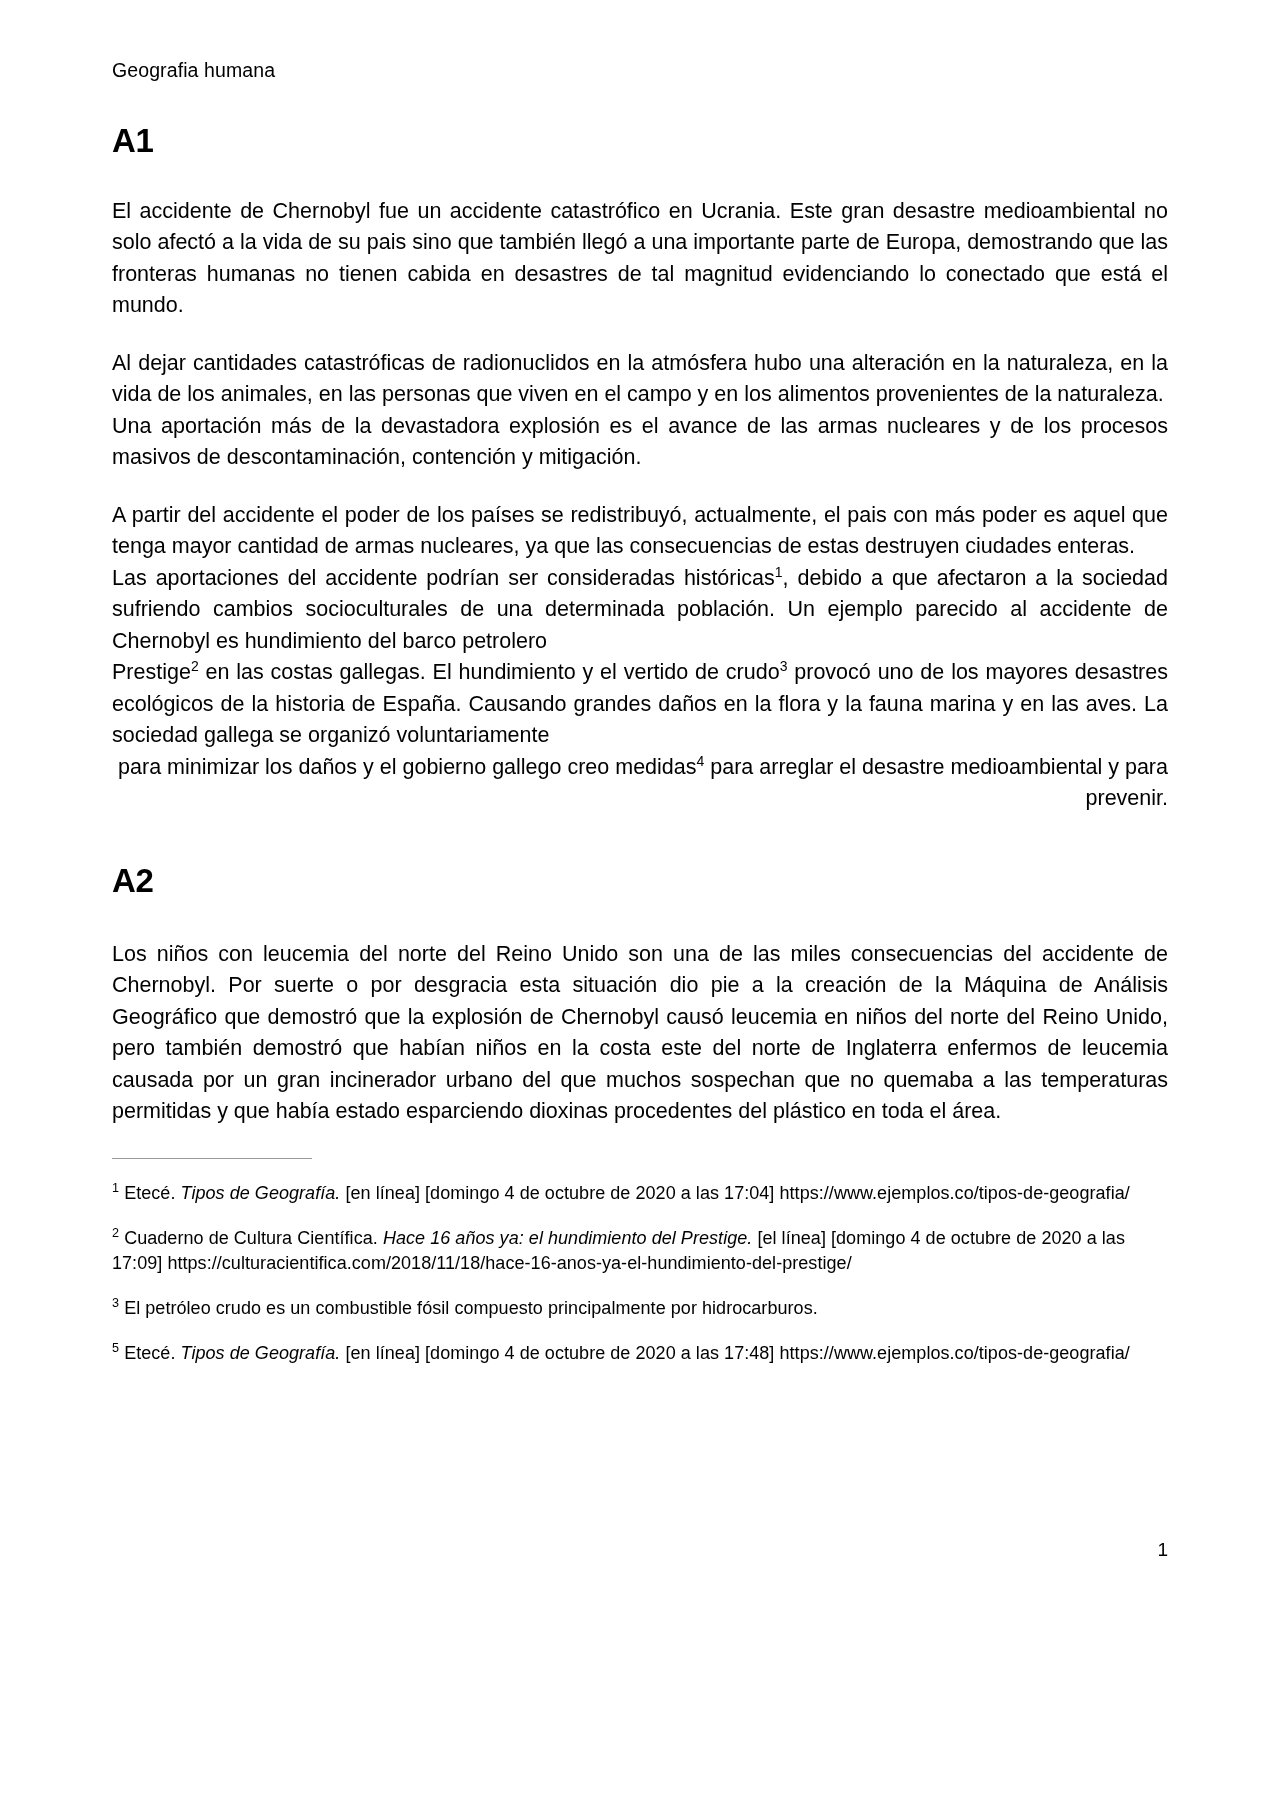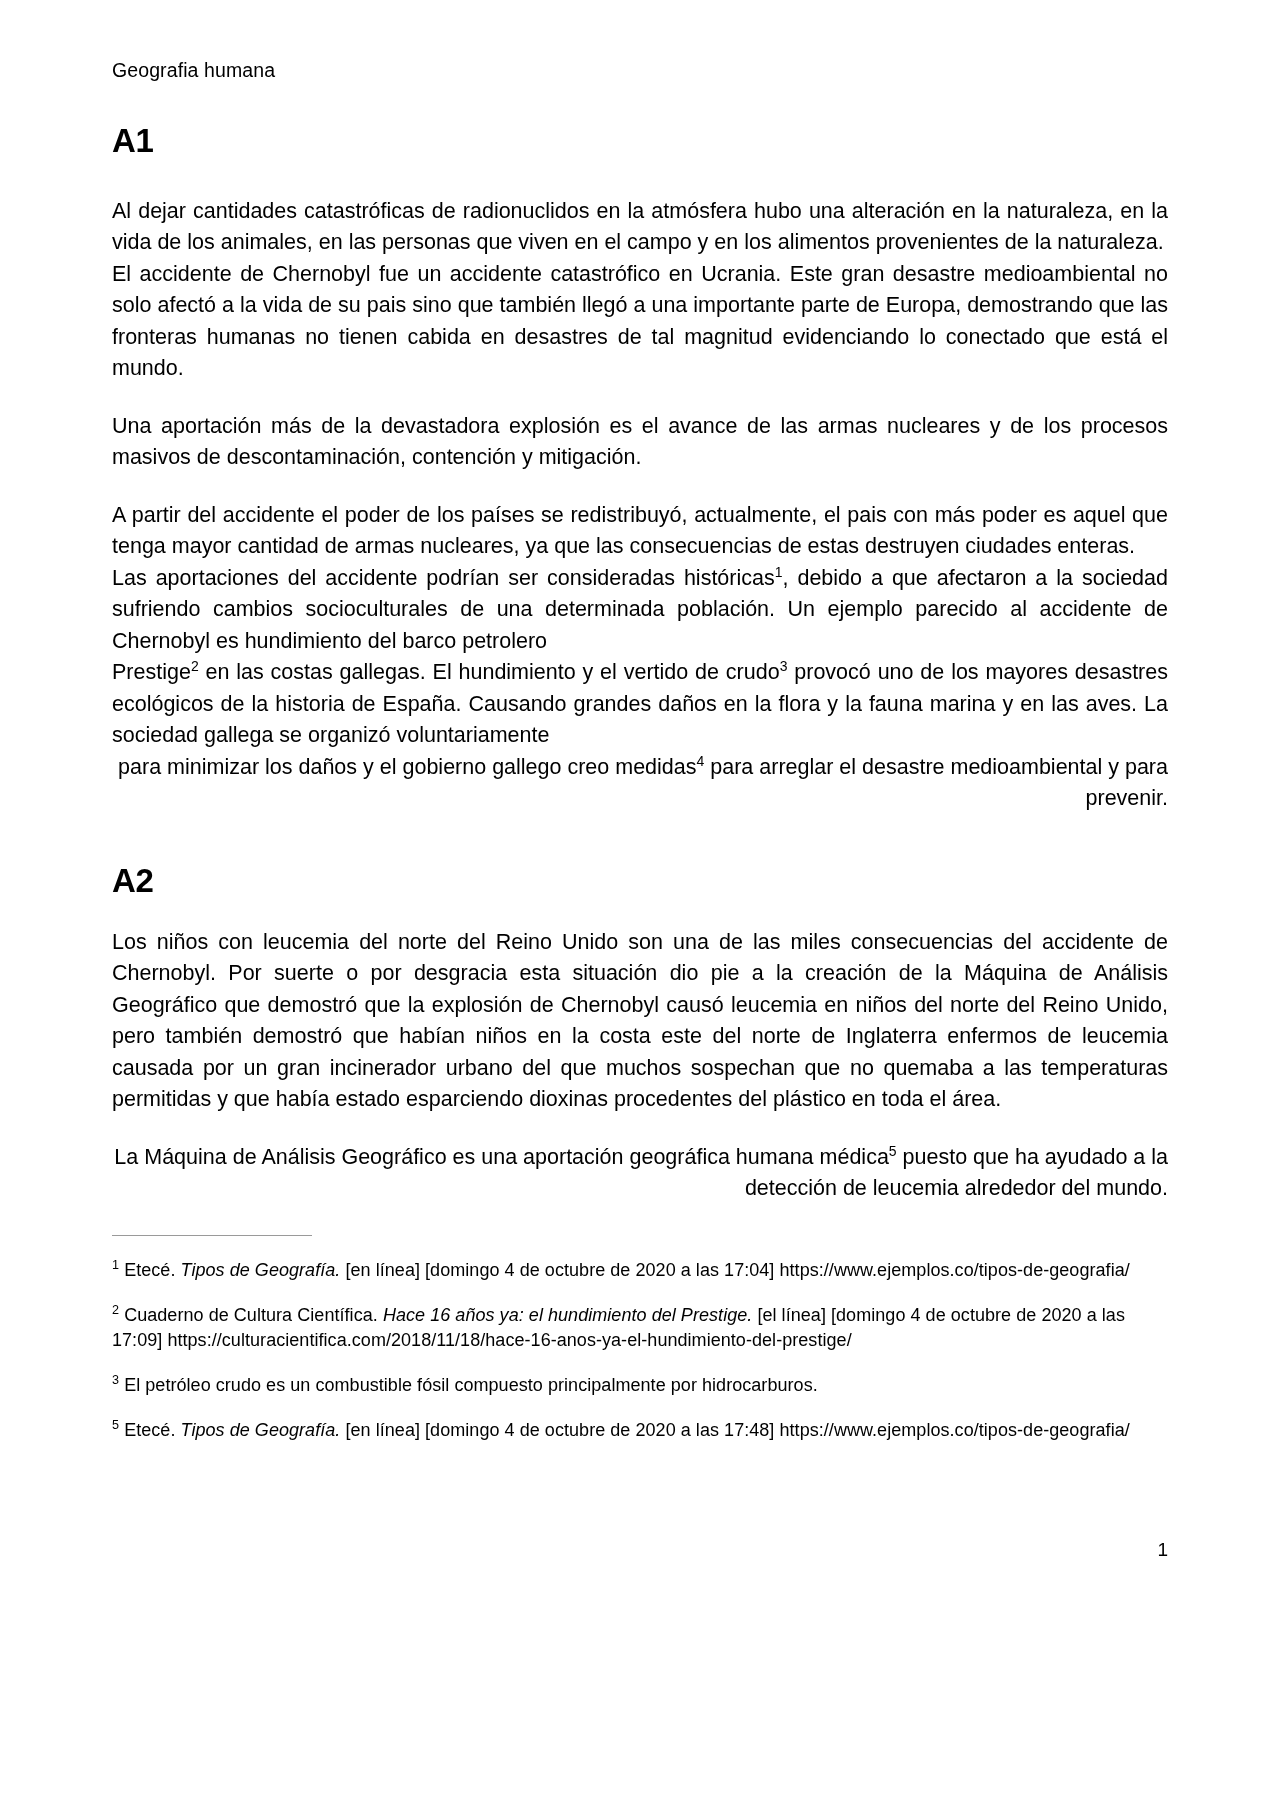--- a/index.html
+++ b/index.html
@@ -29,21 +29,21 @@
   }
   h1.section-heading {
     font-size: 33px;
     font-weight: bold;
     line-height: 1.1;
     margin: 0 0 36px 0;
     letter-spacing: -0.3px;
   }
   h1.section-heading.second {
     margin-top: 48px;
-    margin-bottom: 28px;
+    margin-bottom: 40px;
   }
   p.body-par {
     font-size: 21.5px;
     line-height: 31.5px;
     text-align: justify;
     text-justify: inter-word;
     margin: 0 0 26px 0;
     letter-spacing: 0.0px;
     hyphens: none;
   }
@@ -96,39 +96,38 @@
 </style>
 </head>
 <body>
 
 <div class="page">
 
   <div class="doc-header">Geografia humana</div>
 
   <h1 class="section-heading">A1</h1>
 
+  <p class="body-par">El accidente de Chernobyl fue un accidente catastrófico en Ucrania. Este gran desastre medioambiental no solo afectó a la vida de su pais sino que también llegó a una importante parte de Europa, demostrando que las fronteras humanas no tienen cabida en desastres de tal magnitud evidenciando lo conectado que está el mundo.</p>
+
   <p class="body-par tight">Al dejar cantidades catastróficas de radionuclidos en la atmósfera hubo una alteración en la naturaleza, en la vida de los animales, en las personas que viven en el campo y en los alimentos provenientes de la naturaleza.</p>
-
-  <p class="body-par">El accidente de Chernobyl fue un accidente catastrófico en Ucrania. Este gran desastre medioambiental no solo afectó a la vida de su pais sino que también llegó a una importante parte de Europa, demostrando que las fronteras humanas no tienen cabida en desastres de tal magnitud evidenciando lo conectado que está el mundo.</p>
 
   <p class="body-par">Una aportación más de la devastadora explosión es el avance de las armas nucleares y de los procesos masivos de descontaminación, contención y mitigación.</p>
 
   <p class="body-par tight">A partir del accidente el poder de los países se redistribuyó, actualmente, el pais con más poder es aquel que tenga mayor cantidad de armas nucleares, ya que las consecuencias de estas destruyen ciudades enteras.</p>
 
   <p class="body-par tight"><span>Las aportaciones del accidente podrían ser consideradas históricas</span><sup>1</sup><span>, debido a que afectaron a la sociedad sufriendo cambios socioculturales de una determinada población. Un ejemplo parecido al accidente de Chernobyl es hundimiento del barco petrolero</span></p>
 
   <p class="body-par tight"><span>Prestige</span><sup>2</sup><span> en las costas gallegas. El hundimiento y el vertido de crudo</span><sup>3</sup><span> provocó uno de los mayores desastres ecológicos de la historia de España. Causando grandes daños en la flora y la fauna marina y en las aves. La sociedad gallega se organizó voluntariamente</span></p>
 
   <p class="body-par no-just"><span>para minimizar los daños y el gobierno gallego creo medidas</span><sup>4</sup><span> para arreglar el desastre medioambiental y para prevenir.</span></p>
 
   <h1 class="section-heading second">A2</h1>
 
   <p class="body-par">Los niños con leucemia del norte del Reino Unido son una de las miles consecuencias del accidente de Chernobyl. Por suerte o por desgracia esta situación dio pie a la creación de la Máquina de Análisis Geográfico que demostró que la explosión de Chernobyl causó leucemia en niños del norte del Reino Unido, pero también demostró que habían niños en la costa este del norte de Inglaterra enfermos de leucemia causada por un gran incinerador urbano del que muchos sospechan que no quemaba a las temperaturas permitidas y que había estado esparciendo dioxinas procedentes del plástico en toda el área.</p>
 
-  <p class="body-par no-just"><span>La Máquina de Análisis Geográfico es una aportación geográfica humana médica</span><sup>5</sup><span> puesto que ha ayudado a la detección de leucemia alrededor del mundo.</span></p>
 
   <hr class="footnote-sep">
 
   <div class="footnotes">
 
     <p class="footnote"><span class="fn-num">1</span> <span>Etecé. </span><span class="italic">Tipos de Geografía.</span><span> [en línea] [domingo 4 de octubre de 2020 a las 17:04] https://www.ejemplos.co/tipos-de-geografia/</span></p>
 
     <p class="footnote"><span class="fn-num">2</span> <span>Cuaderno de Cultura Científica. </span><span class="italic">Hace 16 años ya: el hundimiento del Prestige.</span><span> [el línea] [domingo 4 de octubre de 2020 a las 17:09] https://culturacientifica.com/2018/11/18/hace-16-anos-ya-el-hundimiento-del-prestige/</span></p>
 
     <p class="footnote"><span class="fn-num">3</span> <span>El petróleo crudo es un combustible fósil compuesto principalmente por hidrocarburos.</span><span class="italic"></span><span></span></p>

